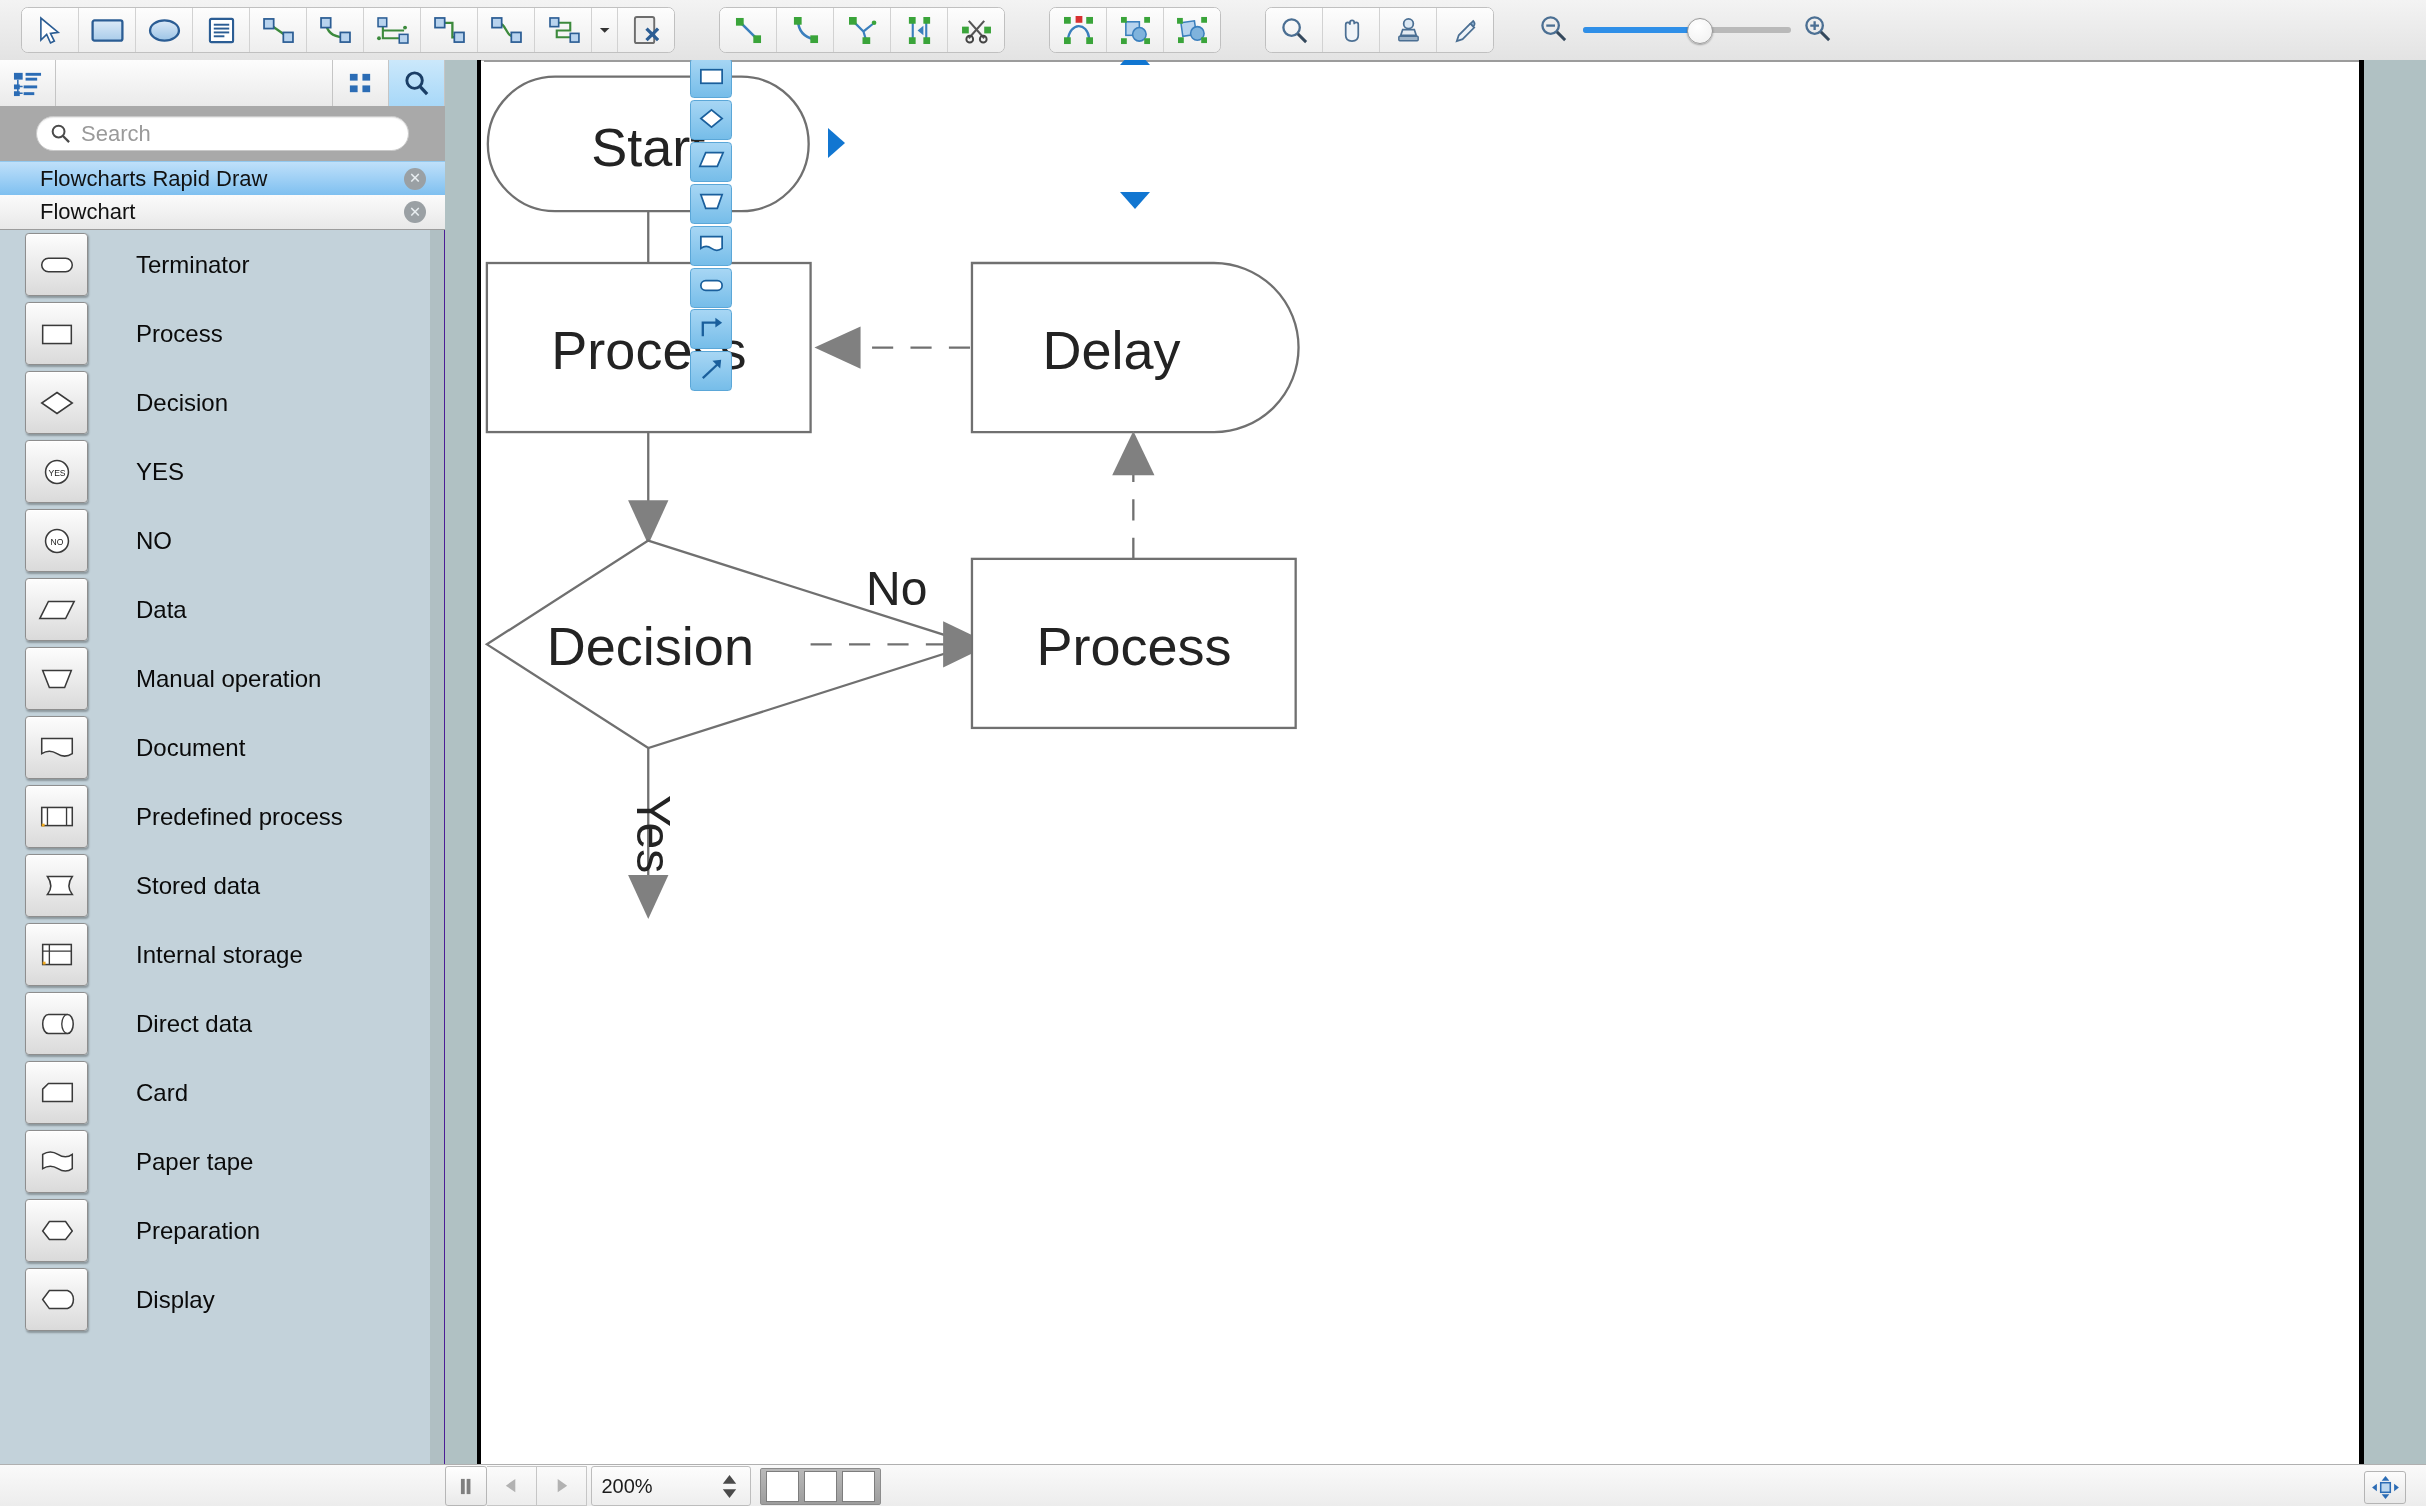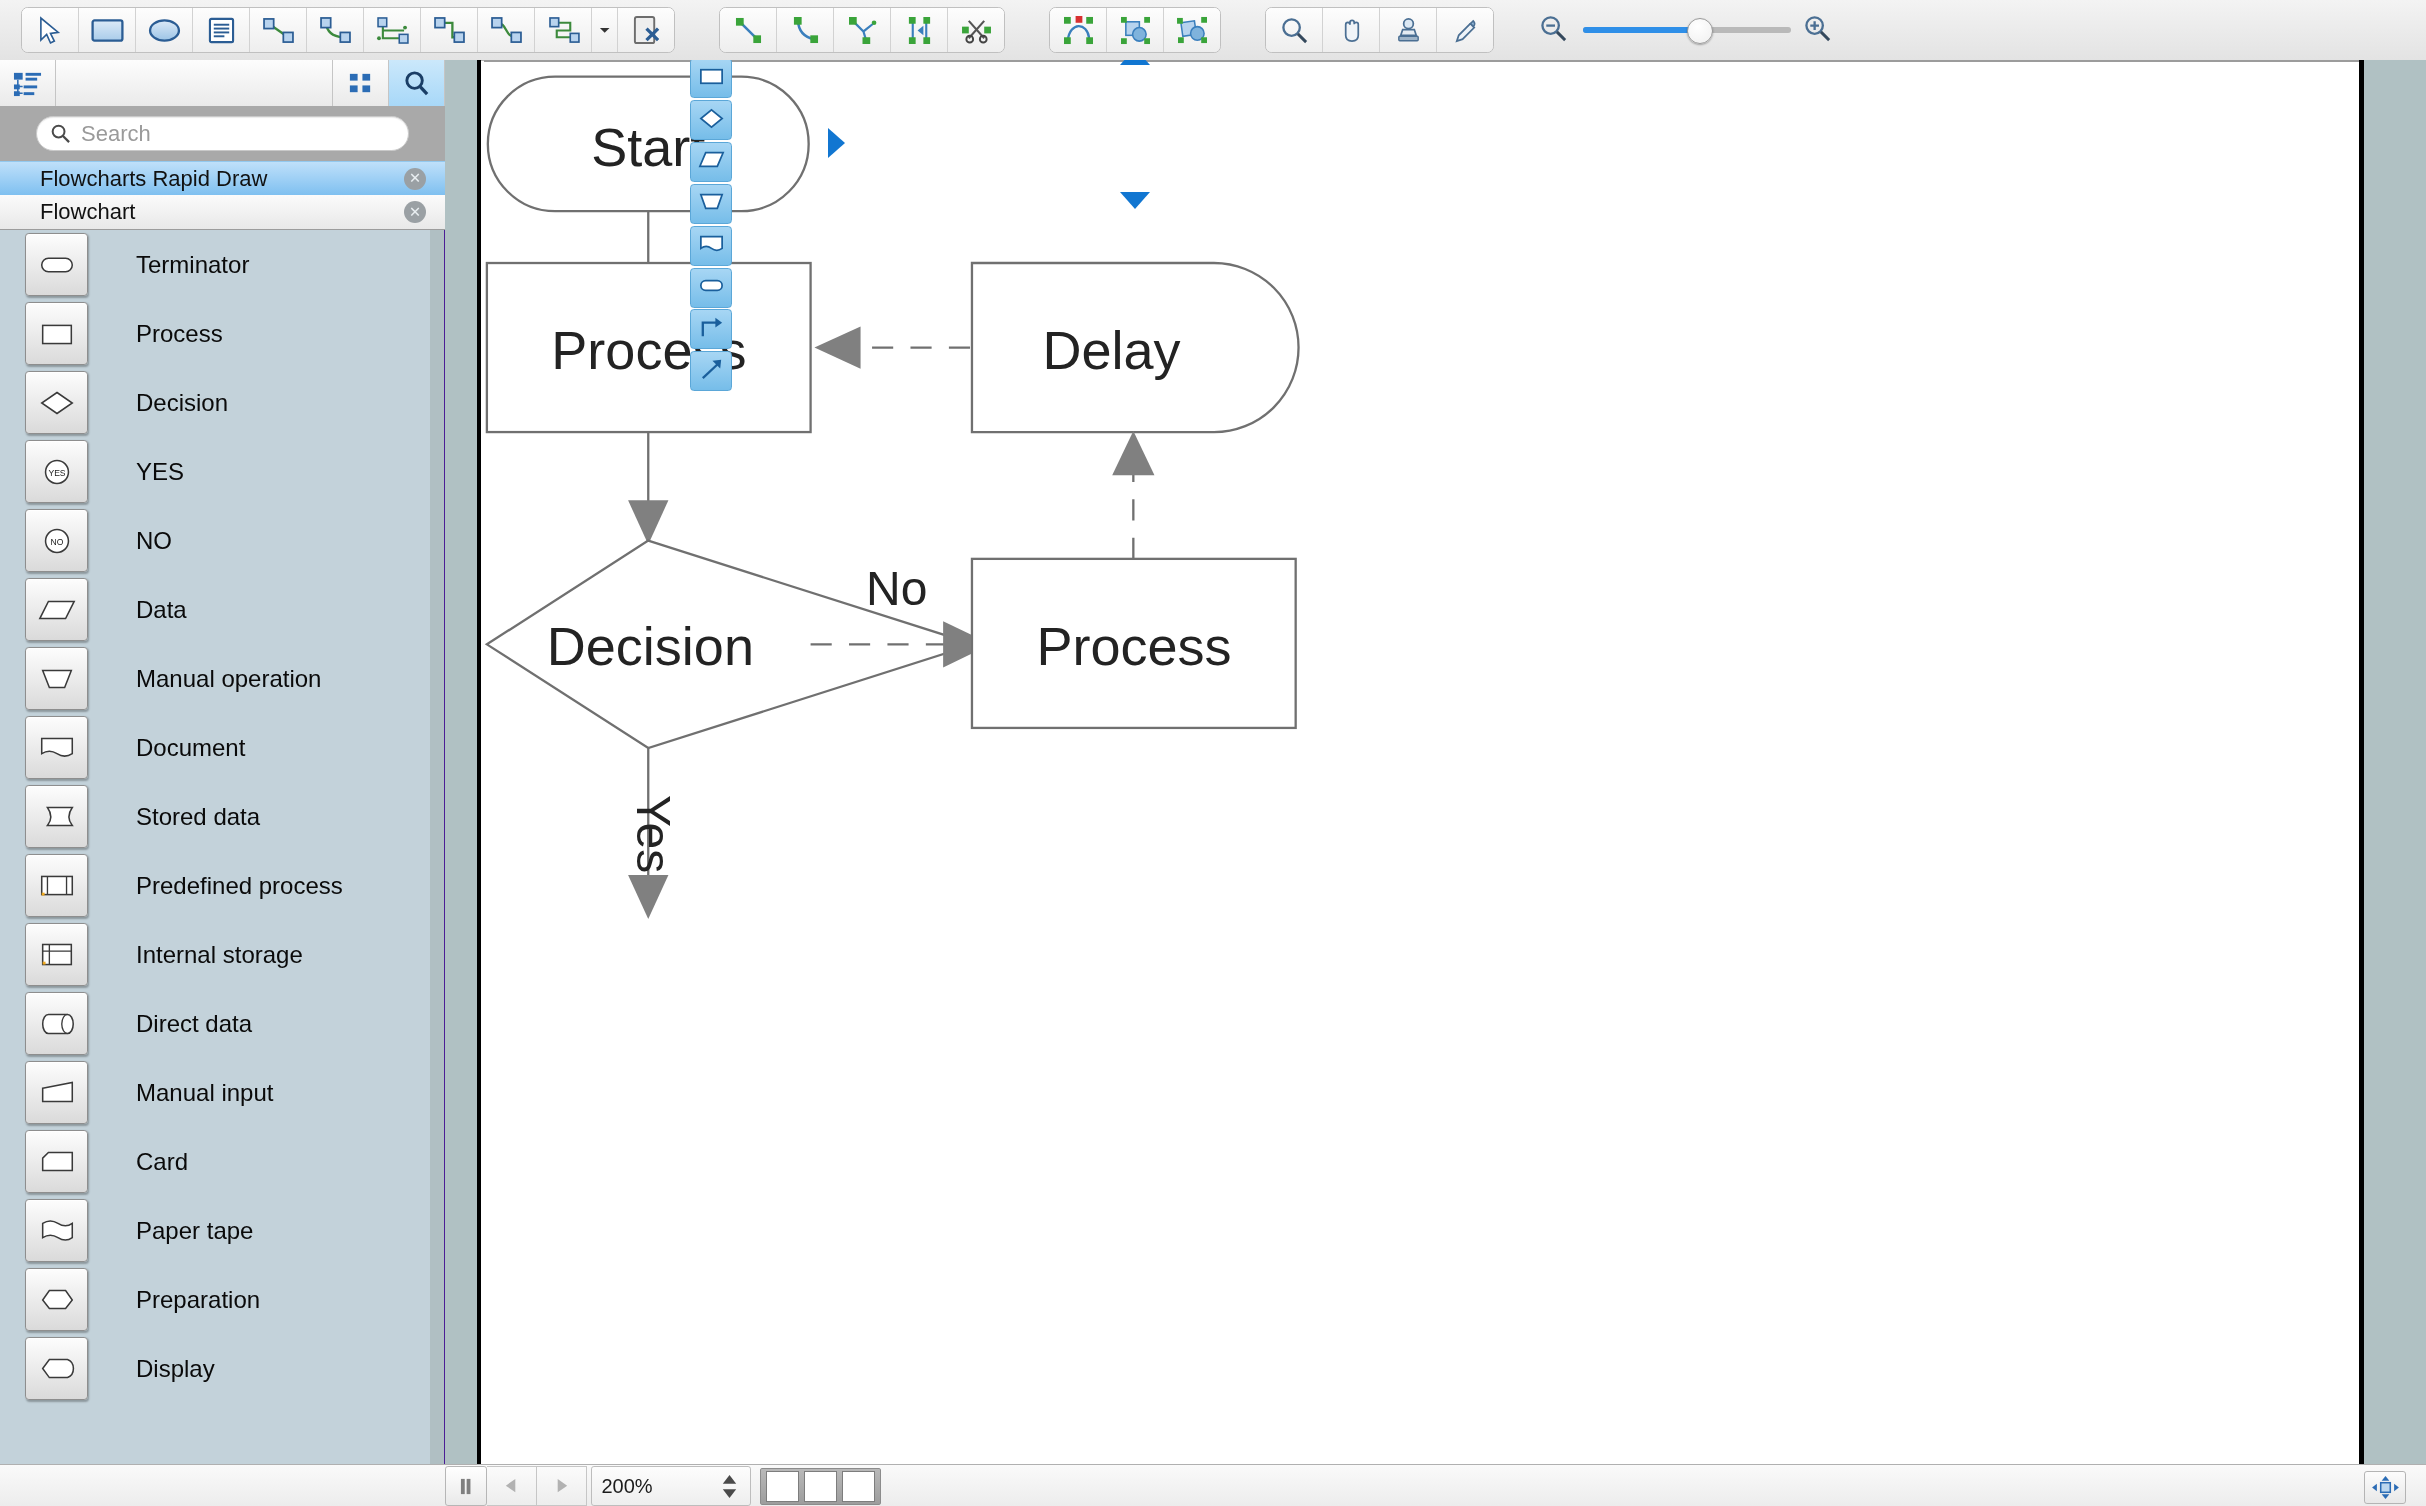--- a/index.html
+++ b/index.html
@@ -520,61 +520,53 @@
           <div class="shapeicon">
             <svg width="42" height="42" viewBox="0 0 44 44">
               <path d="M6 12 H38 V28 q-8 5 -16 0 t-16 0 Z" fill="#ffffff" stroke="#3a3a3a" stroke-width="1.6"></path>
             </svg>
           </div>
           <div class="shapelabel">Document</div>
         </div>
         <div class="shaperow">
           <div class="shapeicon">
             <svg width="42" height="42" viewBox="0 0 44 44">
-              <path d="M12 12 H38 q-7 10 0 19 H12 q7 -9 0 -19 Z" fill="#ffffff" stroke="#3a3a3a" stroke-width="1.6"></path>
-            </svg>
-          </div>
-          <div class="shapelabel">Stored data</div>
-        </div>
-        <div class="shaperow">
-          <div class="shapeicon">
-            <svg width="42" height="42" viewBox="0 0 44 44">
               <rect x="6" y="12" width="32" height="19" fill="#ffffff" stroke="#3a3a3a" stroke-width="1.6"></rect>
               <path d="M12 12 V31 M32 12 V31" stroke="#3a3a3a" stroke-width="1.4"></path>
               <rect x="6" y="29" width="3" height="3" fill="#f0a91e"></rect>
             </svg>
           </div>
           <div class="shapelabel">Predefined process</div>
         </div>
         <div class="shaperow">
           <div class="shapeicon">
             <svg width="42" height="42" viewBox="0 0 44 44">
+              <path d="M12 12 H38 q-7 10 0 19 H12 q7 -9 0 -19 Z" fill="#ffffff" stroke="#3a3a3a" stroke-width="1.6"></path>
+            </svg>
+          </div>
+          <div class="shapelabel">Stored data</div>
+        </div>
+        <div class="shaperow">
+          <div class="shapeicon">
+            <svg width="42" height="42" viewBox="0 0 44 44">
               <rect x="7" y="11" width="30" height="21" fill="#ffffff" stroke="#3a3a3a" stroke-width="1.6"></rect>
               <path d="M14 11 V32 M7 18 H37" stroke="#3a3a3a" stroke-width="1.4"></path>
               <rect x="7" y="29" width="3" height="3" fill="#f0a91e"></rect>
             </svg>
           </div>
           <div class="shapelabel">Internal storage</div>
         </div>
         <div class="shaperow">
           <div class="shapeicon">
             <svg width="42" height="42" viewBox="0 0 44 44">
               <path d="M13 12 H33 a6 10 0 0 1 0 20 H13 a6 10 0 0 1 0 -20 Z" fill="#ffffff" stroke="#3a3a3a" stroke-width="1.6"></path>
               <path d="M33 12 a6 10 0 0 0 0 20" fill="none" stroke="#3a3a3a" stroke-width="1.4"></path>
             </svg>
           </div>
           <div class="shapelabel">Direct data</div>
-        </div>
-        <div class="shaperow">
-          <div class="shapeicon">
-            <svg width="42" height="42" viewBox="0 0 44 44">
-              <path d="M7 17 L38 11 L38 31 L7 31 Z" fill="#ffffff" stroke="#3a3a3a" stroke-width="1.6"></path>
-            </svg>
-          </div>
-          <div class="shapelabel">Manual input</div>
         </div>
         <div class="shaperow">
           <div class="shapeicon">
             <svg width="42" height="42" viewBox="0 0 44 44">
               <path d="M13 12 H38 V31 H7 V18 Z" fill="#ffffff" stroke="#3a3a3a" stroke-width="1.6"></path>
             </svg>
           </div>
           <div class="shapelabel">Card</div>
         </div>
         <div class="shaperow">

